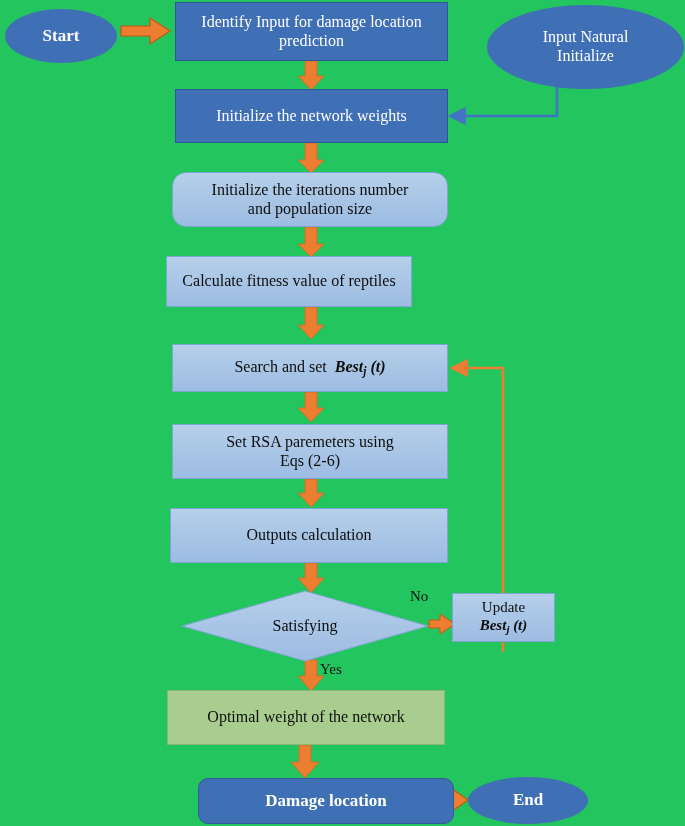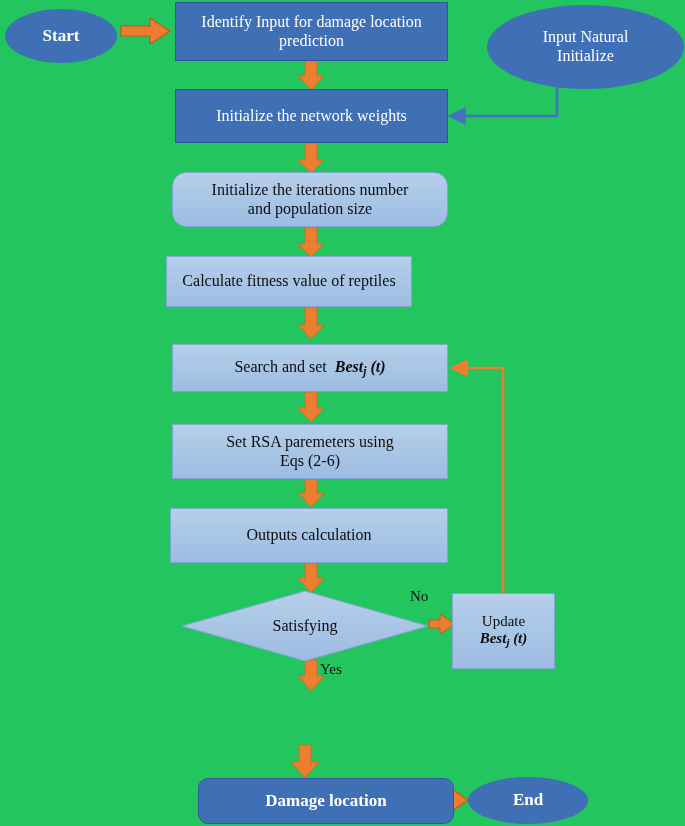--- a/index.html
+++ b/index.html
@@ -228,27 +228,30 @@
         <linearGradient id="dgrad" x1="0" y1="0" x2="0" y2="1">
           <stop offset="0%" stop-color="#b6cfea"></stop>
           <stop offset="100%" stop-color="#9dbce2"></stop>
         </linearGradient>
       </defs>
       <polygon points="124,1 247,36 124,71 1,36" fill="url(#dgrad)" stroke="#7fa6d3" stroke-width="1"></polygon>
     </svg>
     <div class="diamond-label">Satisfying</div>
   </div>
 
-  <div class="node box-light" style="left:452px; top:593px; width:103px; height:76px; padding:0 4px; font-size:15px;">
+  <div class="node box-light" style="left:452px; top:593px; width:103px; height:49px; padding:0 4px; font-size:15px;">
     <span>
       <span>Update</span><br>
       <span class="ital"><span>Best</span><span class="sub">j</span> <span>(t)</span></span>
     </span>
   </div>
 
+  <div class="node box-green" style="left:167px; top:690px; width:278px; height:55px; padding:0 10px;">
+    <span>Optimal weight of the network</span>
+  </div>
 
   <div class="node box-round" style="left:198px; top:778px; width:256px; height:46px; padding:0 8px;">
     <span>Damage location</span>
   </div>
 
   <div class="node ellipse" style="left:468px; top:777px; width:120px; height:47px;">
     <span>End</span>
   </div>
 
   <div class="edge-label" style="left:410px; top:588px;">No</div>

